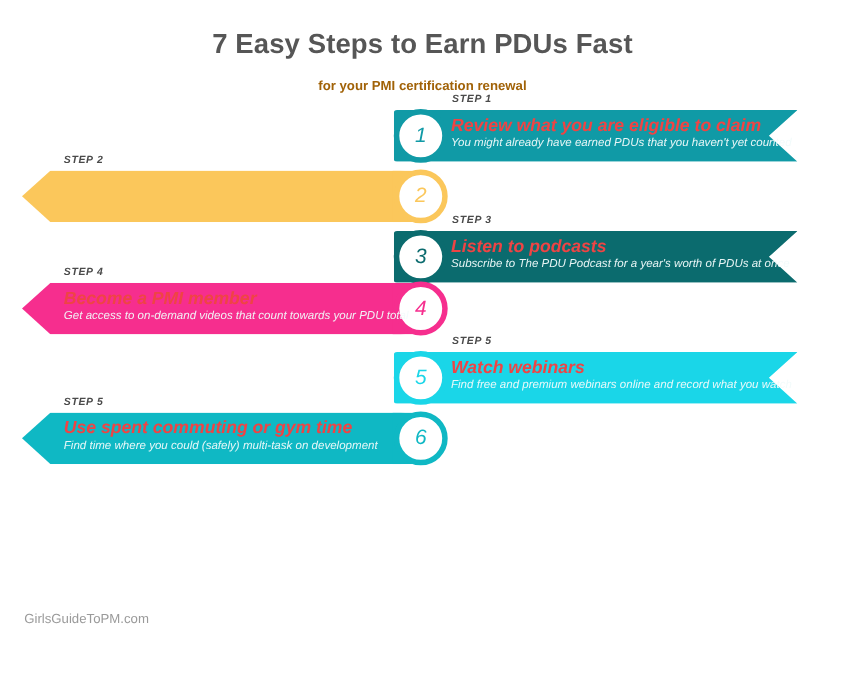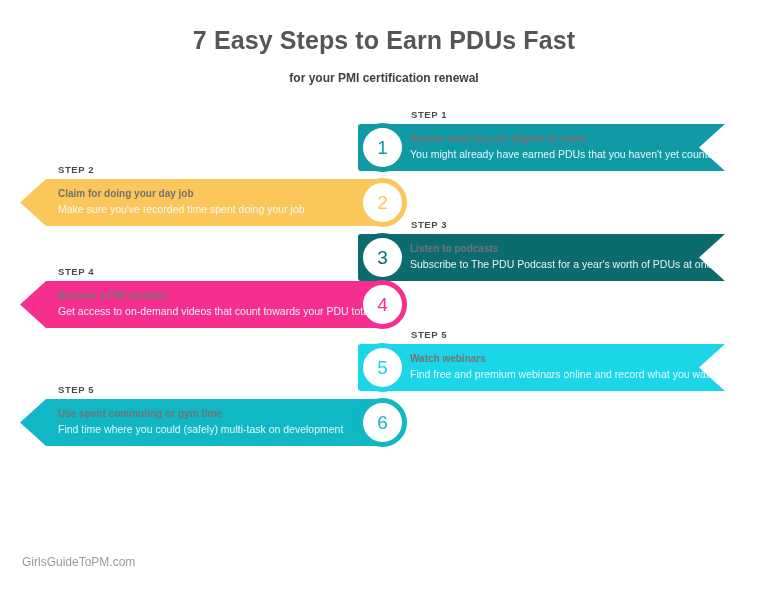--- a/index.html
+++ b/index.html
@@ -23,29 +23,29 @@
   .title {
     font-size: 25px;
     font-weight: bold;
     color: #565656;
     letter-spacing: 0.1px;
     margin: 0;
   }
   .subtitle {
     font-size: 12px;
     font-weight: bold;
-    color: #404040;
+    color: #a16207;
     margin: 16px 0 0 0;
   }
 
   
   .steps {
     position: relative;
-    margin-top: 24px;
     height: 420px;
+    font-style: italic;
   }
   .step-row {
     position: absolute;
     left: 0;
     width: 768px;
     height: 74px;
   }
 
   .step-label {
     position: absolute;
@@ -107,23 +107,23 @@
 
   
   .texts {
     position: absolute;
     top: 22px;
   }
   .row-right .texts { left: 410px; }
   .row-left  .texts { left: 58px; }
 
   .head {
-    font-size: 10px;
-    font-weight: bold;
-    color: #737373;
+    font-size: 16px;
+    font-weight: bold;
+    color: #ef4444;
     line-height: 15px;
     margin: 0;
     white-space: nowrap;
   }
   .desc {
     font-size: 10.5px;
     color: #f2fbfb;
     line-height: 14px;
     margin: 1px 0 0 0;
     white-space: nowrap;
@@ -156,24 +156,20 @@
         <p class="head">Review what you are eligible to claim</p>
         <p class="desc">You might already have earned PDUs that you haven't yet counted</p>
       </div>
     </div>
     <div class="step-row row-left" style="top: 55px;">
       <div class="step-label">STEP 2</div>
       <div class="ribbon to-left" style="background: rgb(251, 199, 91);">
         <div class="cap" style="background: rgb(251, 199, 91);"></div>
       </div>
       <div class="circle" style="color: rgb(251, 199, 91); border-color: rgb(251, 199, 91);">2</div>
-      <div class="texts">
-        <p class="head">Claim for doing your day job</p>
-        <p class="desc">Make sure you've recorded time spent doing your job</p>
-      </div>
     </div>
     <div class="step-row row-right" style="top: 110px;">
       <div class="step-label">STEP 3</div>
       <div class="ribbon to-right" style="background: rgb(11, 107, 110);"></div>
       <div class="circle" style="color: rgb(11, 107, 110); border-color: rgb(11, 107, 110);">3</div>
       <div class="texts">
         <p class="head">Listen to podcasts</p>
         <p class="desc">Subscribe to The PDU Podcast for a year's worth of PDUs at once</p>
       </div>
     </div>

